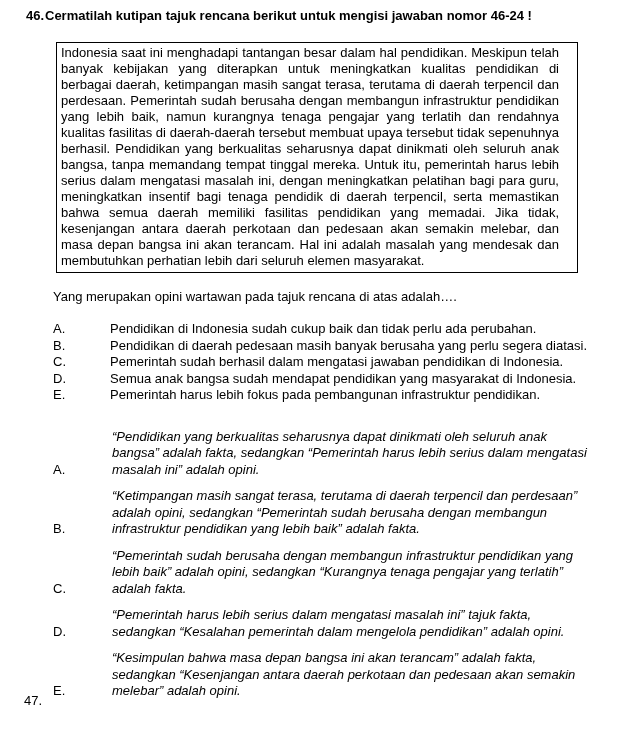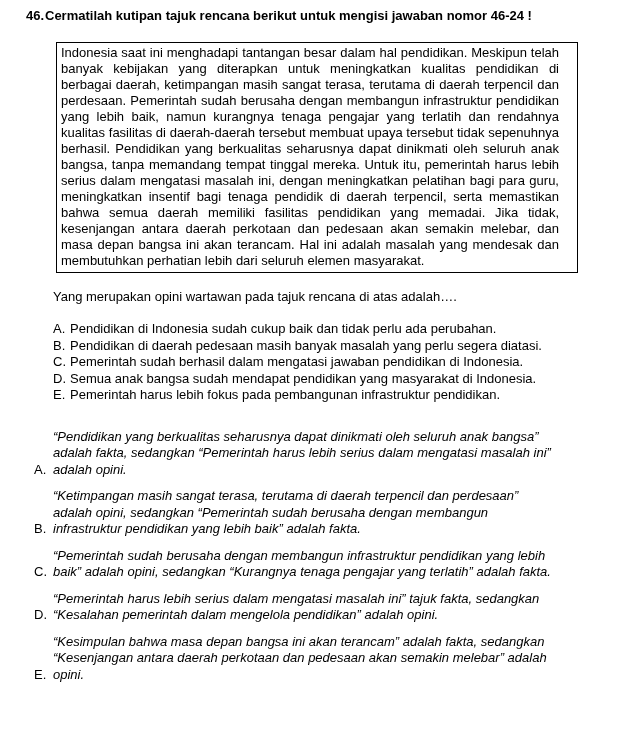--- a/index.html
+++ b/index.html
@@ -50,20 +50,21 @@
       margin: 16px 0 0 53px;
     }
     .options-46 .option {
       display: flex;
     }
     .option .opt-letter {
       flex: 0 0 17px;
     }
     .option .opt-text {
       flex: 1;
+      margin-left: 40px;
     }
 
     
     .q47-block {
       display: flex;
       margin-top: 9px;
       padding-left: 24px;
     }
     .q47-block .q-num {
       flex: 0 0 19px;
@@ -108,37 +109,38 @@
 
 <div class="q46-question">Yang merupakan opini wartawan pada tajuk rencana di atas adalah….</div>
 
 <div class="options-46">
   <div class="option">
     <span class="opt-letter">A.</span>
     <span class="opt-text">Pendidikan di Indonesia sudah cukup baik dan tidak perlu ada perubahan.</span>
   </div>
   <div class="option">
     <span class="opt-letter">B.</span>
-    <span class="opt-text">Pendidikan di daerah pedesaan masih banyak masalah yang perlu segera diatasi.</span>
+    <span class="opt-text">Pendidikan di daerah pedesaan masih banyak berusaha yang perlu segera diatasi.</span>
   </div>
   <div class="option">
     <span class="opt-letter">C.</span>
     <span class="opt-text">Pemerintah sudah berhasil dalam mengatasi jawaban pendidikan di Indonesia.</span>
   </div>
   <div class="option">
     <span class="opt-letter">D.</span>
     <span class="opt-text">Semua anak bangsa sudah mendapat pendidikan yang masyarakat di Indonesia.</span>
   </div>
   <div class="option">
     <span class="opt-letter">E.</span>
     <span class="opt-text">Pemerintah harus lebih fokus pada pembangunan infrastruktur pendidikan.</span>
   </div>
 </div>
 
 <div class="q47-block">
+  <span class="q-num">47.</span>
   <div class="q47-content">
 
     <div class="options-47">
       <div class="option">
         <span class="opt-letter">A.</span>
         <span class="opt-text">“Pendidikan yang berkualitas seharusnya dapat dinikmati oleh seluruh anak bangsa” adalah fakta, sedangkan “Pemerintah harus lebih serius dalam mengatasi masalah ini” adalah opini.</span>
       </div>
       <div class="option">
         <span class="opt-letter">B.</span>
         <span class="opt-text">“Ketimpangan masih sangat terasa, terutama di daerah terpencil dan perdesaan” adalah opini, sedangkan “Pemerintah sudah berusaha dengan membangun infrastruktur pendidikan yang lebih baik” adalah fakta.</span>

